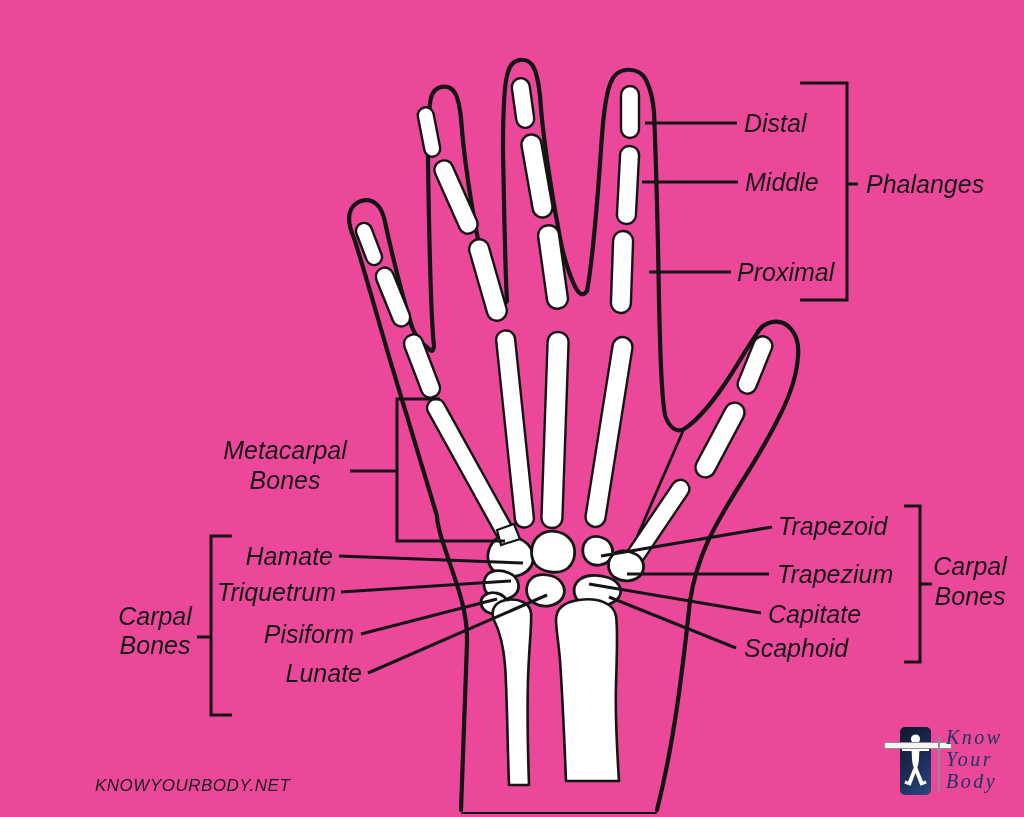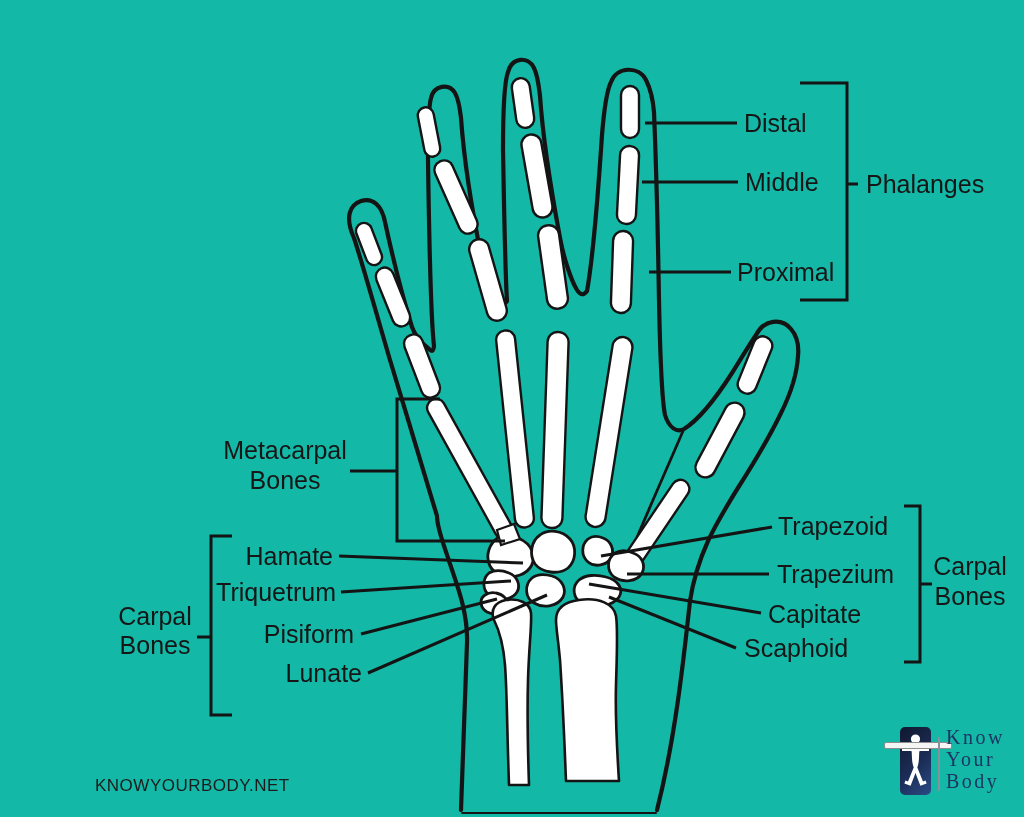--- a/index.html
+++ b/index.html
@@ -1,17 +1,17 @@
 <!DOCTYPE html>
 <html><head>
 <meta charset="utf-8">
 <style>
   html,body{margin:0;padding:0;background:#fff;}
-  #canvas{position:relative;width:1024px;height:817px;background:#14b8a6;overflow:hidden;
-          font-family:"Liberation Sans",sans-serif;}
+  #canvas{position:relative;width:1024px;height:817px;background:#ec4899;overflow:hidden;
+          font-family:"Liberation Sans",sans-serif;font-style:italic;}
   #hand-svg{position:absolute;left:0;top:0;}
   .outline{fill:none;stroke:#141414;stroke-width:4.2;stroke-linecap:round;stroke-linejoin:round;}
   .thinline{fill:none;stroke:#141414;stroke-width:2;stroke-linecap:round;}
   .bone{fill:#ffffff;stroke:#141414;stroke-width:2.4;}
   .carpal{fill:#ffffff;stroke:#141414;stroke-width:2.8;}
   .forearm-bone{fill:#ffffff;stroke:#141414;stroke-width:2.6;stroke-linejoin:round;}
   .leader{stroke:#141414;stroke-width:3;fill:none;stroke-linecap:butt;}
   .bracket{stroke:#141414;stroke-width:3;fill:none;stroke-linejoin:miter;}
   .lbl{font-family:"Liberation Sans",sans-serif;font-size:25px;fill:#161616;}
   #watermark{position:absolute;left:95px;top:776px;font-size:17px;letter-spacing:.5px;

